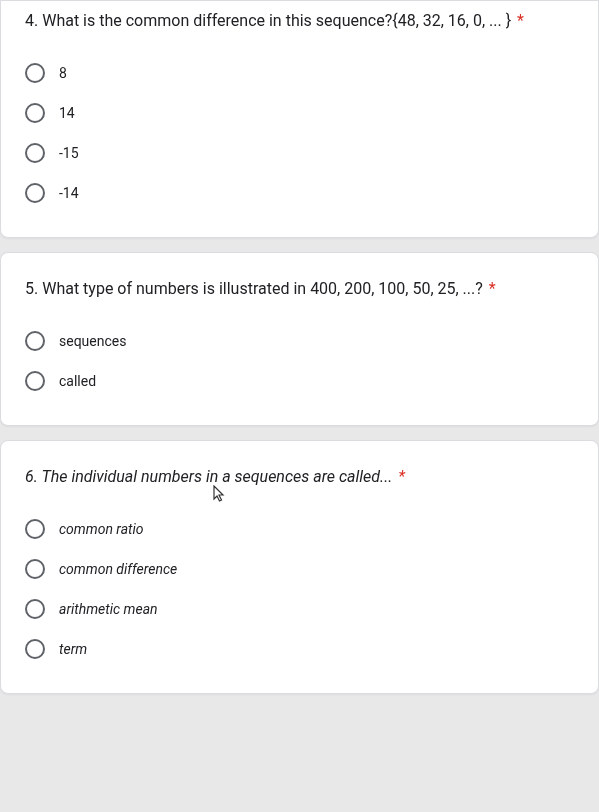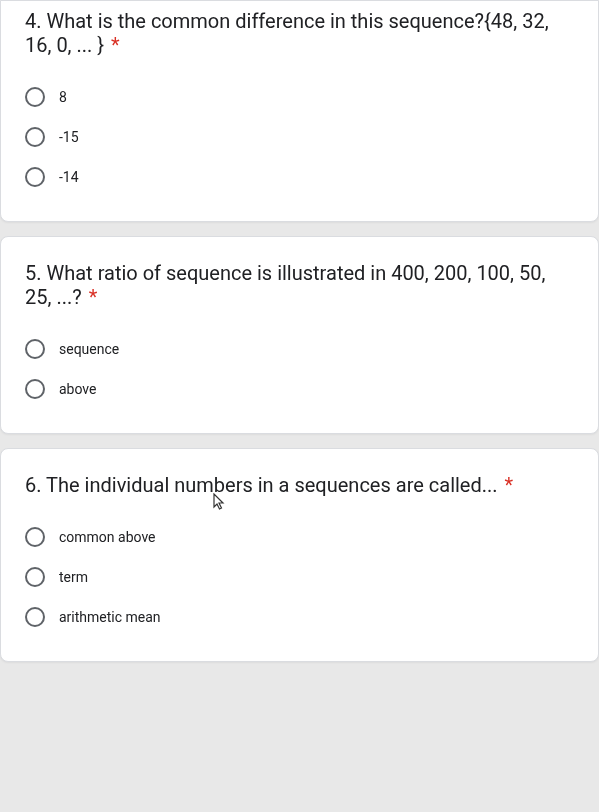--- a/index.html
+++ b/index.html
@@ -17,21 +17,21 @@
     padding: 24px 24px 24px 24px;
     border: 1px solid #dadce0;
     box-shadow: 0 1px 2px rgba(0,0,0,0.05);
   }
   .card.first {
     border-top-left-radius: 0;
     border-top-right-radius: 0;
     padding-top: 8px;
   }
   .question-title {
-    font-size: 20px;
+    font-size: 16px;
     color: #202124;
     margin-bottom: 20px;
     line-height: 24px;
   }
   .required {
     color: #d93025;
     margin-left: 2px;
   }
   .options {
     display: flex;
@@ -70,63 +70,71 @@
     <span>What is the common difference in this sequence?{48, 32, 16, 0, ... }</span>
     <span class="required">*</span>
   </div>
   <div class="options">
     <div class="option">
       <span class="radio-outer"></span>
       <span class="option-label">8</span>
     </div>
     <div class="option">
       <span class="radio-outer"></span>
+      <span class="option-label">14</span>
+    </div>
+    <div class="option">
+      <span class="radio-outer"></span>
       <span class="option-label">-15</span>
     </div>
     <div class="option">
       <span class="radio-outer"></span>
       <span class="option-label">-14</span>
     </div>
   </div>
 </div>
 
 <div class="card">
   <div class="question-title">
     <span>5.</span>
-    <span>What ratio of sequence is illustrated in 400, 200, 100, 50, 25, ...?</span>
+    <span>What type of numbers is illustrated in 400, 200, 100, 50, 25, ...?</span>
     <span class="required">*</span>
   </div>
   <div class="options">
     <div class="option">
       <span class="radio-outer"></span>
-      <span class="option-label">sequence</span>
+      <span class="option-label">sequences</span>
     </div>
     <div class="option">
       <span class="radio-outer"></span>
-      <span class="option-label">above</span>
+      <span class="option-label">called</span>
     </div>
   </div>
 </div>
 
-<div class="card" style="position:relative;">
+<div class="card" style="position:relative;font-style:italic;">
   <div class="question-title">
     <span>6.</span>
     <span>The individual numbers in a sequences are called...</span>
     <span class="required">*</span>
   </div>
   <svg class="cursor-overlay" style="left:212px; top:44px; width:14px; height:18px;" viewBox="0 0 14 18">
     <path d="M1 1 L1 14 L4 11 L6.5 16 L8.5 15 L6 10 L10 10 Z" fill="none" stroke="#333" stroke-width="1.2"></path>
   </svg>
   <div class="options">
     <div class="option">
       <span class="radio-outer"></span>
-      <span class="option-label">common above</span>
+      <span class="option-label">common ratio</span>
+    </div>
+    <div class="option">
+      <span class="radio-outer"></span>
+      <span class="option-label">common difference</span>
+    </div>
+    <div class="option">
+      <span class="radio-outer"></span>
+      <span class="option-label">arithmetic mean</span>
     </div>
     <div class="option">
       <span class="radio-outer"></span>
       <span class="option-label">term</span>
     </div>
-    <div class="option">
-      <span class="radio-outer"></span>
-      <span class="option-label">arithmetic mean</span>
-    </div>
   </div>
 </div>
 
 </body></html>

